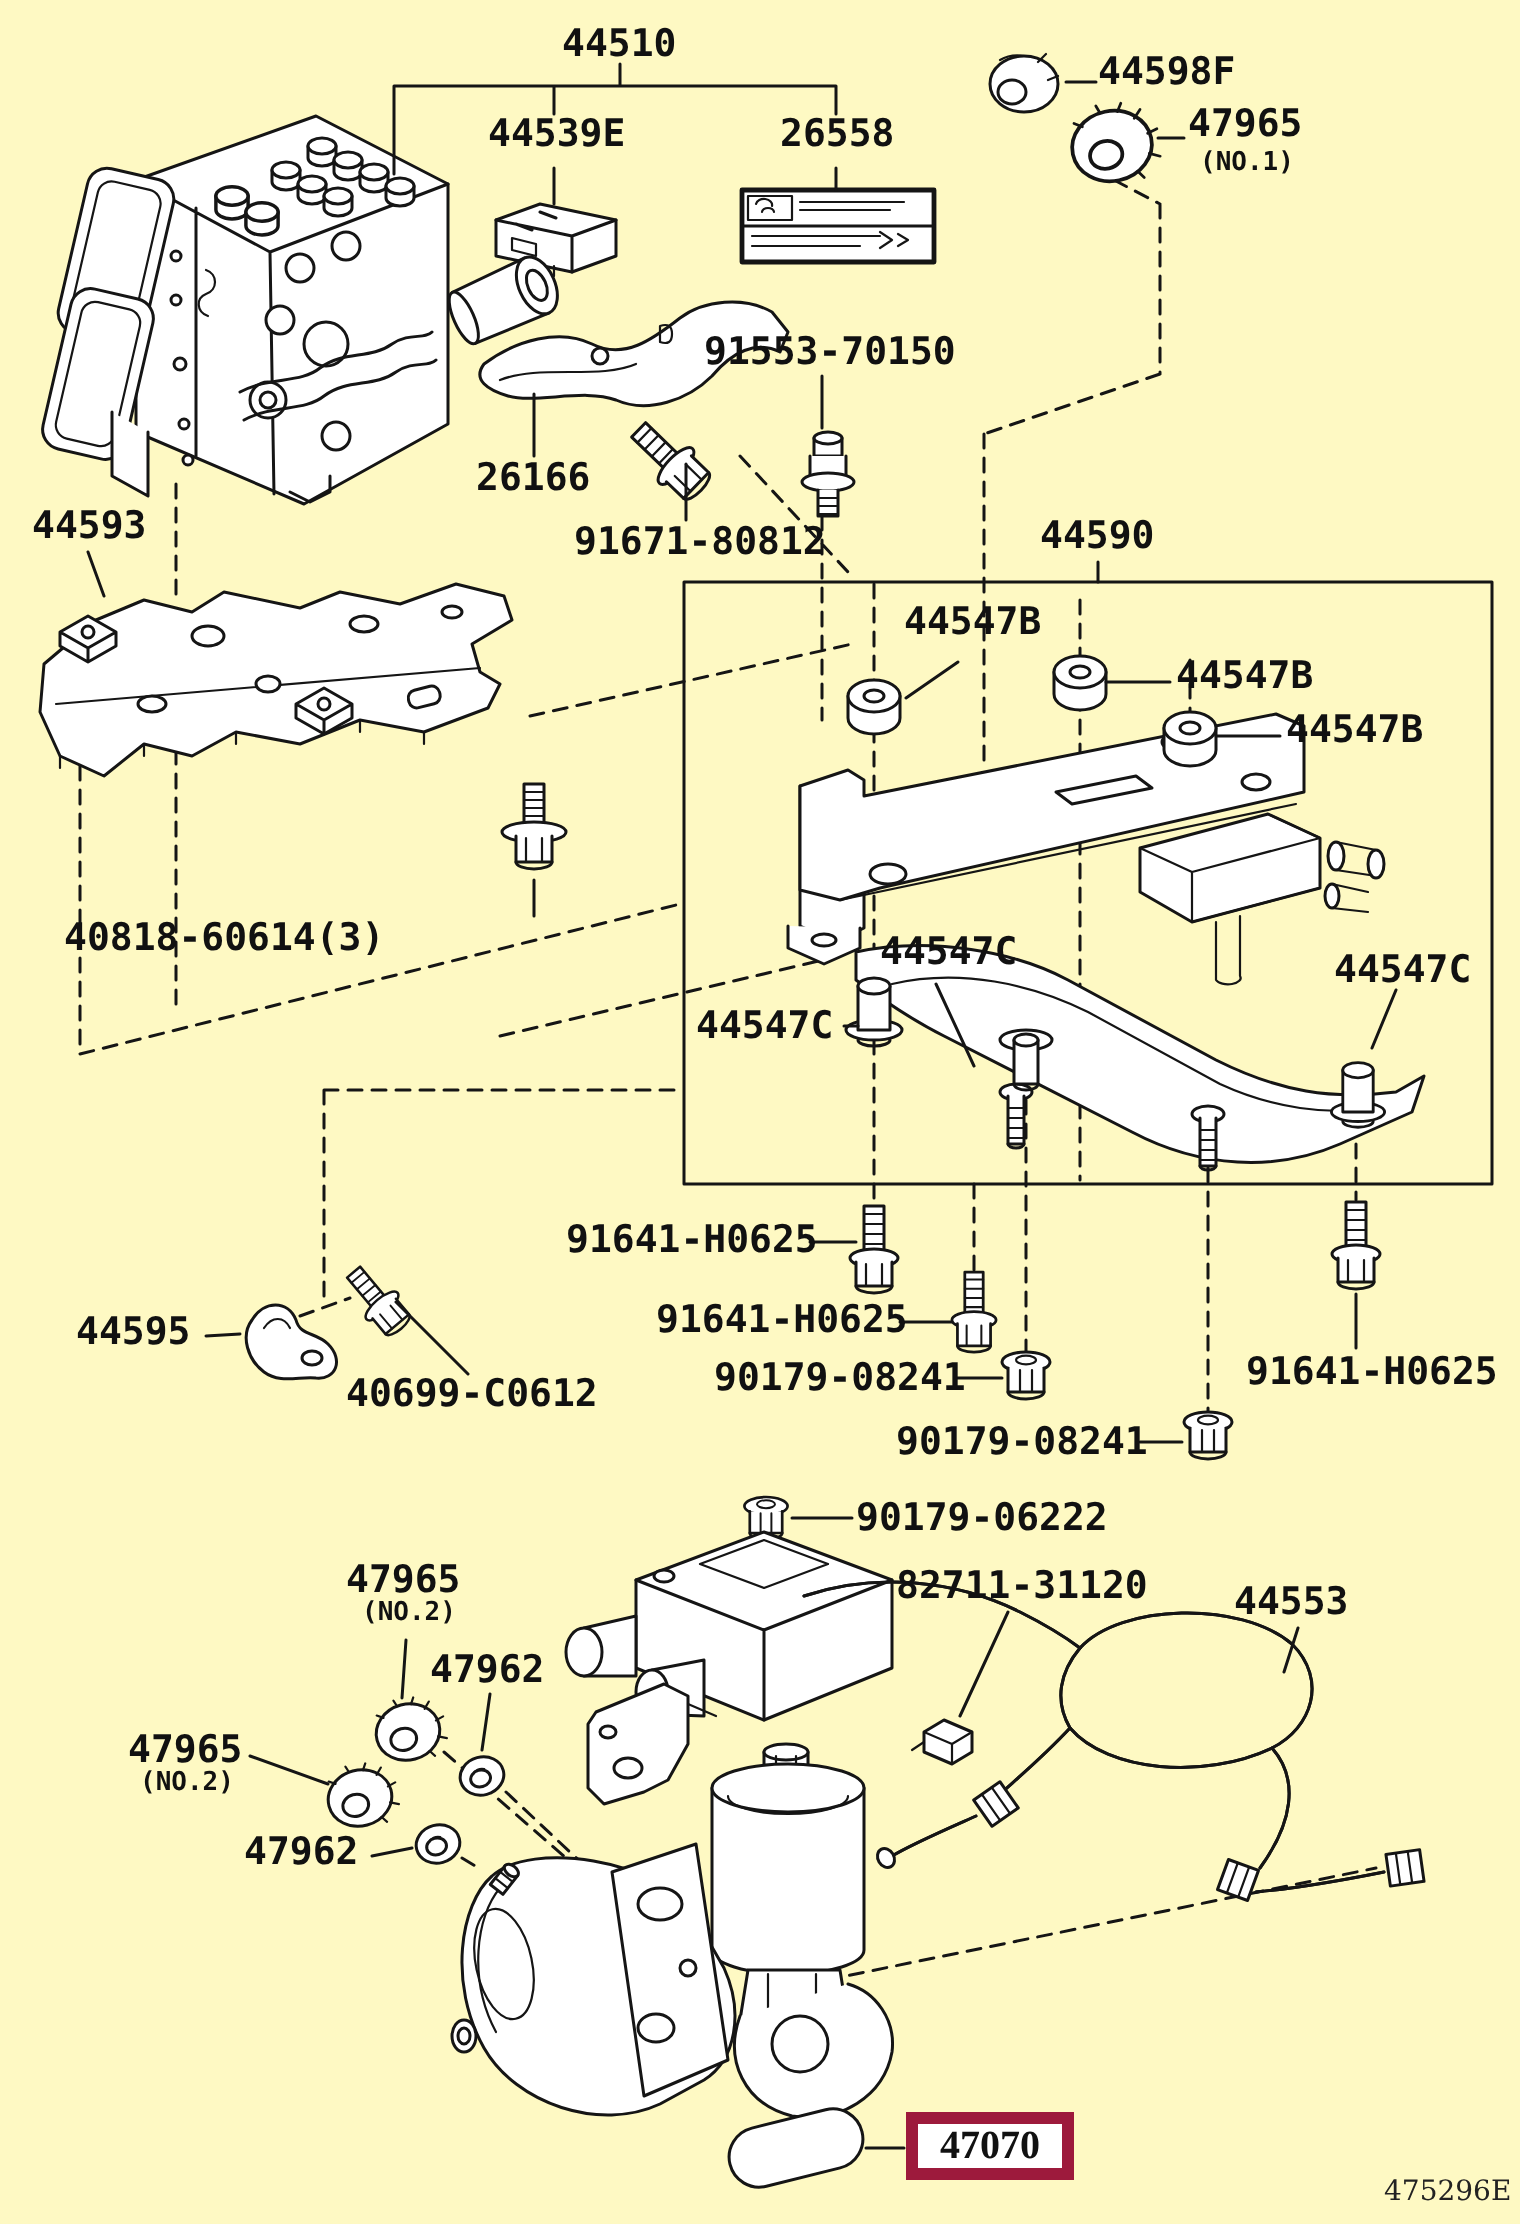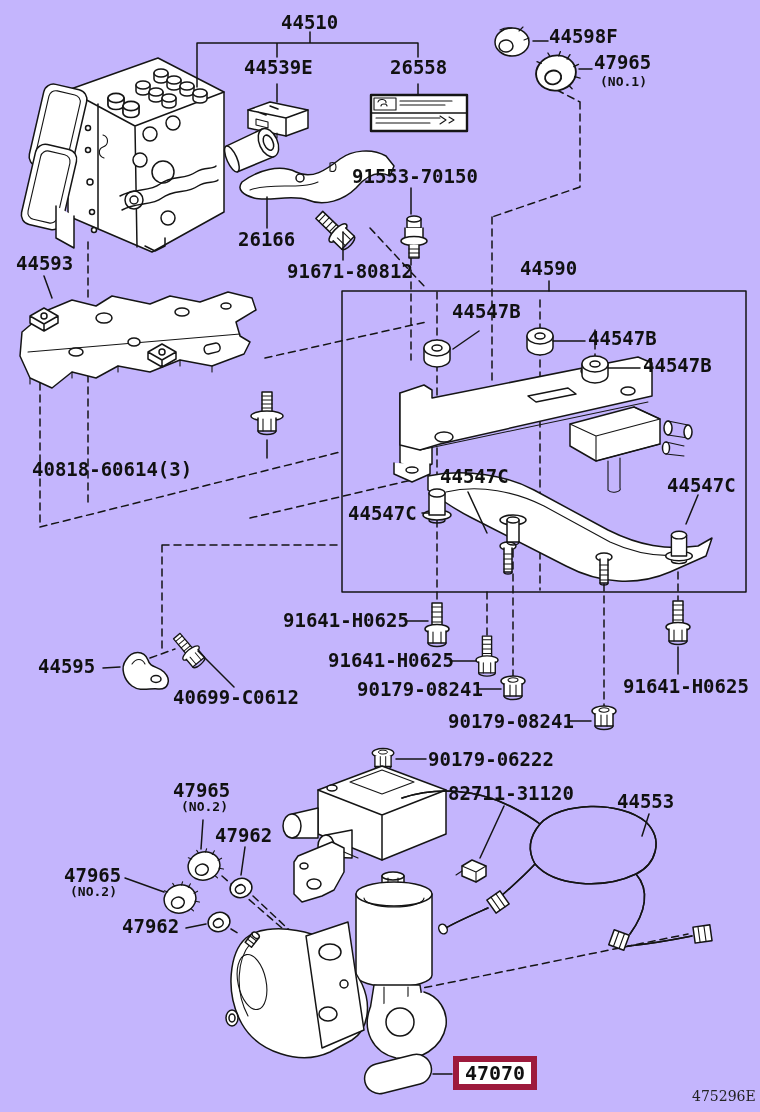--- a/index.html
+++ b/index.html
@@ -1,16 +1,16 @@
 <!DOCTYPE html>
 <html><head>
 <meta charset="utf-8">
 <style>
   html,body{margin:0;padding:0;background:#ffffff;}
-  #stage{position:relative;width:760px;height:1112px;background:#c4b5fd;overflow:hidden;
+  #stage{position:relative;width:760px;height:1112px;background:#fef9c3;overflow:hidden;
          font-family:"DejaVu Sans Mono",monospace;}
   svg{position:absolute;left:0;top:0;}
   svg *{stroke:#151515;stroke-width:1.5;fill:none;stroke-linecap:round;stroke-linejoin:round;}
   svg text{stroke:none;}
   .f{fill:#ffffff;}
   .dash{stroke-dasharray:7 5;stroke-width:1.5;}
   .thick{stroke-width:2.4;}
   .thin{stroke-width:1.1;}
   .wm{font-family:"DejaVu Sans",sans-serif;font-weight:bold;}
   .lbl{position:absolute;font:bold 19px "DejaVu Sans Mono",monospace;color:#111;
@@ -378,19 +378,19 @@
 <div class="lbl" style="left:428px;top:750px">90179-06222</div>
 <div class="lbl" style="left:173px;top:781px">47965</div>
 <div class="lbl sm" style="left:181px;top:800px">(NO.2)</div>
 <div class="lbl" style="left:448px;top:784px">82711-31120</div>
 <div class="lbl" style="left:617px;top:792px">44553</div>
 <div class="lbl" style="left:215px;top:826px">47962</div>
 <div class="lbl" style="left:64px;top:866px">47965</div>
 <div class="lbl sm" style="left:70px;top:885px">(NO.2)</div>
 <div class="lbl" style="left:122px;top:917px">47962</div>
 
-<div id="hlbox" style="border-color: rgb(157, 26, 60);">
+<div id="hlbox" style="border-color: rgb(157, 26, 60); font-family: Liberation Serif, serif;">
   <span>47070</span>
 </div>
 
 <div class="lbl code" style="left:692px;top:1088px">475296E</div>
 
 </div>
 
 </body></html>

